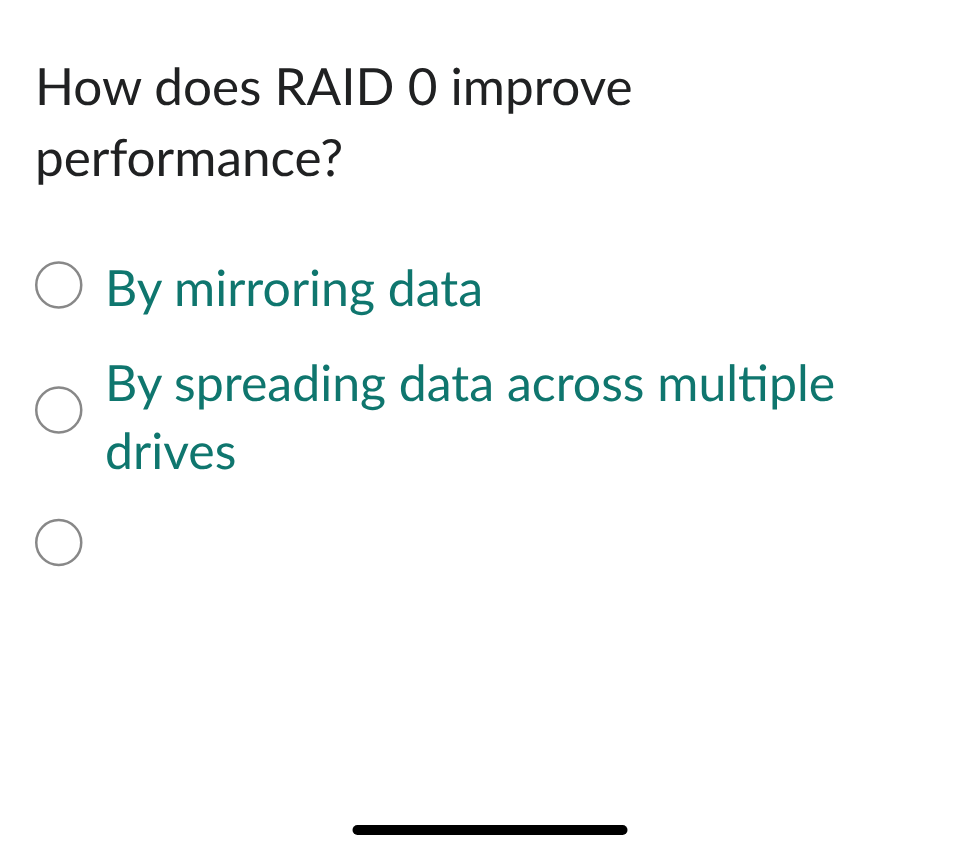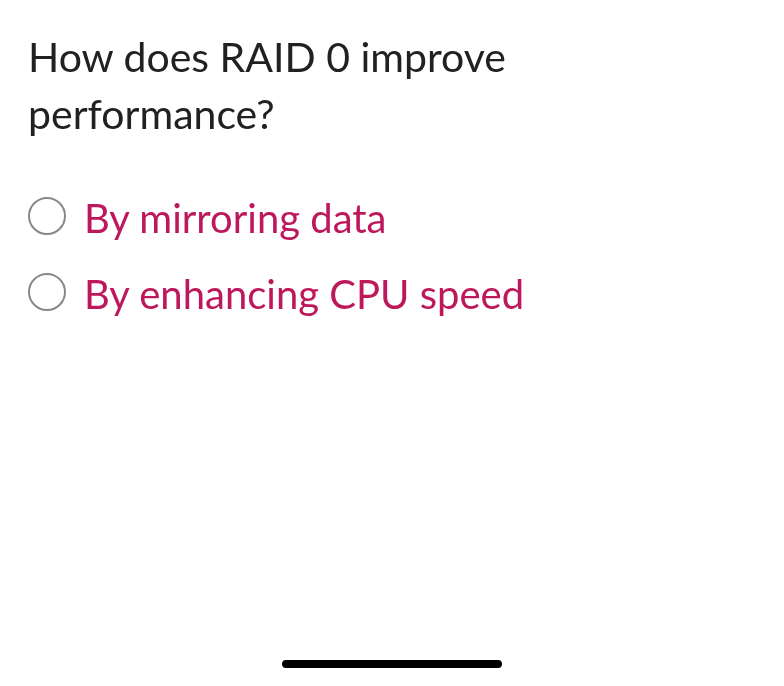--- a/index.html
+++ b/index.html
@@ -15,20 +15,21 @@
       padding: 28px 28px 0 28px;
       color: #1a1a1a;
       position: relative;
     }
     .question-text {
       font-size: 41px;
       font-weight: 400;
       line-height: 1.4;
       margin-bottom: 48px;
       color: #202122;
+      margin-top: 12px;
     }
     .options-list {
       display: flex;
       flex-direction: column;
       gap: 22px;
     }
     .option-row {
       display: flex;
       align-items: flex-start;
       gap: 18px;
@@ -43,21 +44,21 @@
       background: #fff;
       margin-top: 6px;
     }
     .option-row.middle .radio-circle {
       margin-top: 30px;
     }
     .option-label {
       font-size: 40px;
       font-weight: 400;
       line-height: 1.35;
-      color: #be185d;
+      color: #0f766e;
     }
     .bottom-handle {
       position: absolute;
       bottom: 18px;
       left: 50%;
       transform: translateX(-50%);
       width: 220px;
       height: 8px;
       background: #000000;
       border-radius: 4px;
@@ -68,22 +69,25 @@
 
 <div class="question-text">How does RAID 0 improve performance?</div>
 
 <div class="options-list">
 
   <div class="option-row">
     <span class="radio-circle"></span>
     <span class="option-label">By mirroring data</span>
   </div>
 
+  <div class="option-row middle">
+    <span class="radio-circle"></span>
+    <span class="option-label">By spreading data across multiple drives</span>
+  </div>
 
 
   <div class="option-row">
     <span class="radio-circle"></span>
-    <span class="option-label">By enhancing CPU speed</span>
   </div>
 
 </div>
 
 <div class="bottom-handle"></div>
 
 </body></html>

